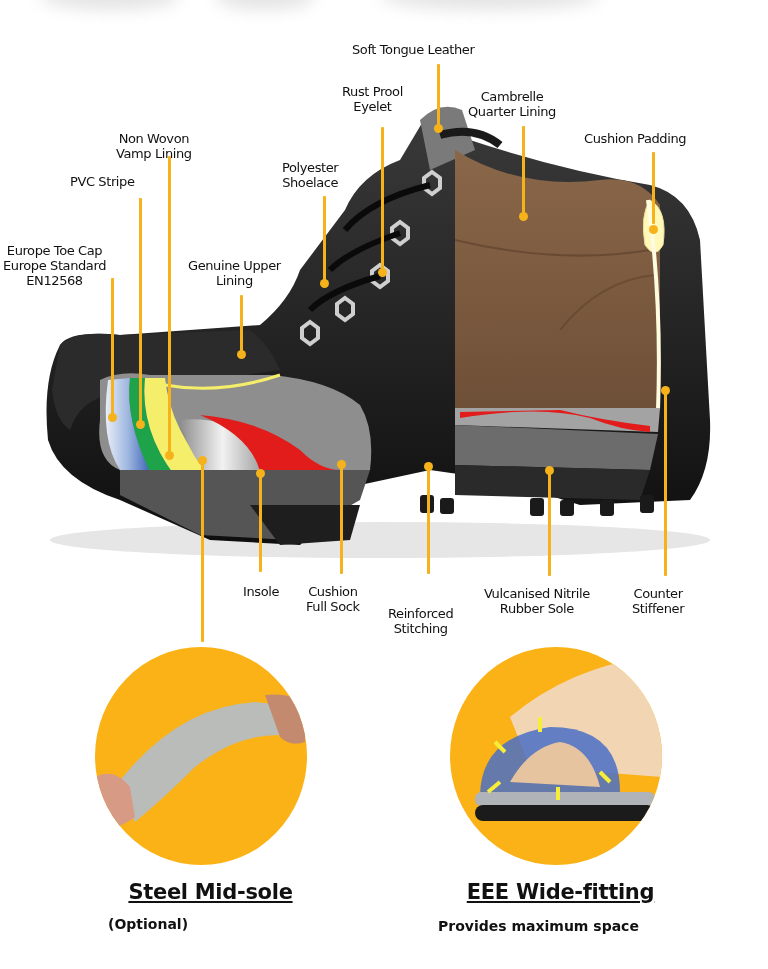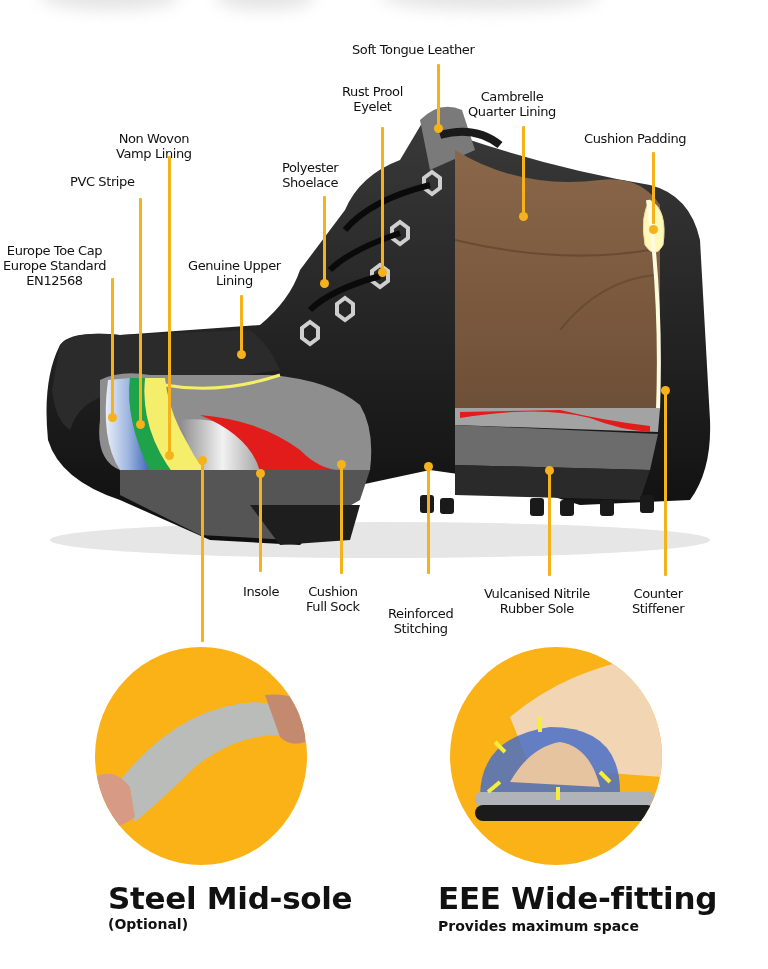--- a/index.html
+++ b/index.html
@@ -3,21 +3,21 @@
 <meta charset="utf-8">
 <style>
   html,body{margin:0;padding:0;background:#ffffff;}
   body{width:768px;height:969px;position:relative;overflow:hidden;font-family:"DejaVu Sans",sans-serif;}
   .topshade{position:absolute;top:-18px;height:28px;border-radius:50%;background:#d9d9d9;filter:blur(8px);opacity:.7;}
   .lbl{position:absolute;font-weight:normal;font-size:13px;line-height:15px;color:#111;text-align:center;letter-spacing:-0.4px;white-space:nowrap;}
   .line{position:absolute;width:3px;background:#f6b21a;border-radius:1px;}
   .dot{position:absolute;width:9px;height:9px;border-radius:50%;background:#f6b21a;}
   svg{position:absolute;left:0;top:0;}
   .circle{position:absolute;border-radius:50%;background:#fbb217;overflow:hidden;}
-  .cap-title{position:absolute;font-weight:bold;font-size:31px;color:#111;text-align:center;white-space:nowrap;letter-spacing:-0.3px;}
+  .cap-title{position:absolute;font-weight:bold;font-size:21px;color:#111;text-align:center;white-space:nowrap;letter-spacing:-0.3px;text-decoration:underline;}
   .cap-sub{position:absolute;font-weight:bold;font-size:14px;line-height:16px;color:#111;text-align:left;white-space:nowrap;}
 </style>
 </head>
 <body>
 
 <div class="topshade" style="left:40px;width:140px;"></div>
 <div class="topshade" style="left:215px;width:100px;"></div>
 <div class="topshade" style="left:380px;width:220px;"></div>
 
 <svg width="768" height="600" viewBox="0 0 768 600">

